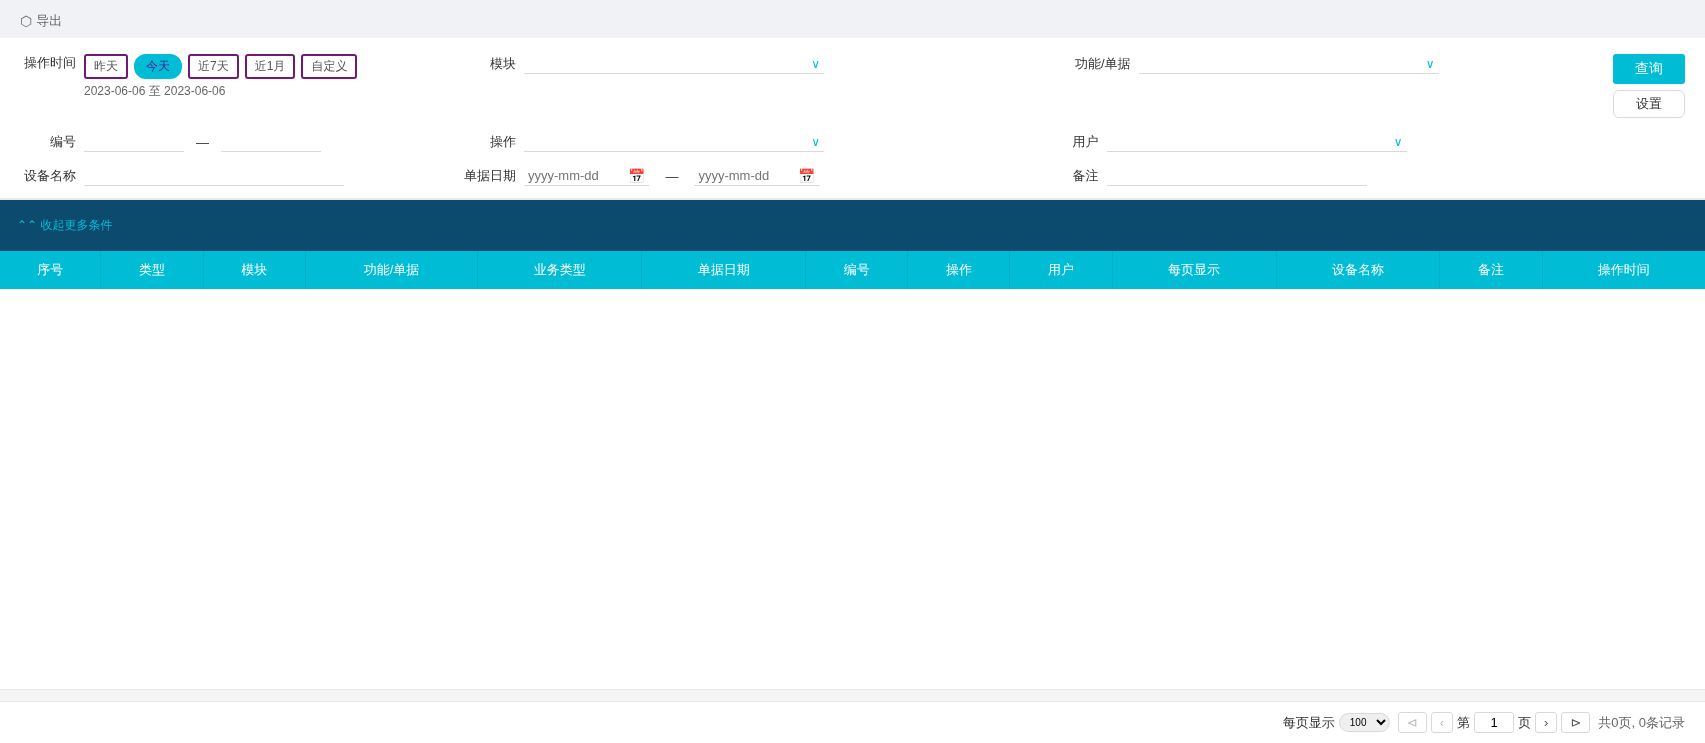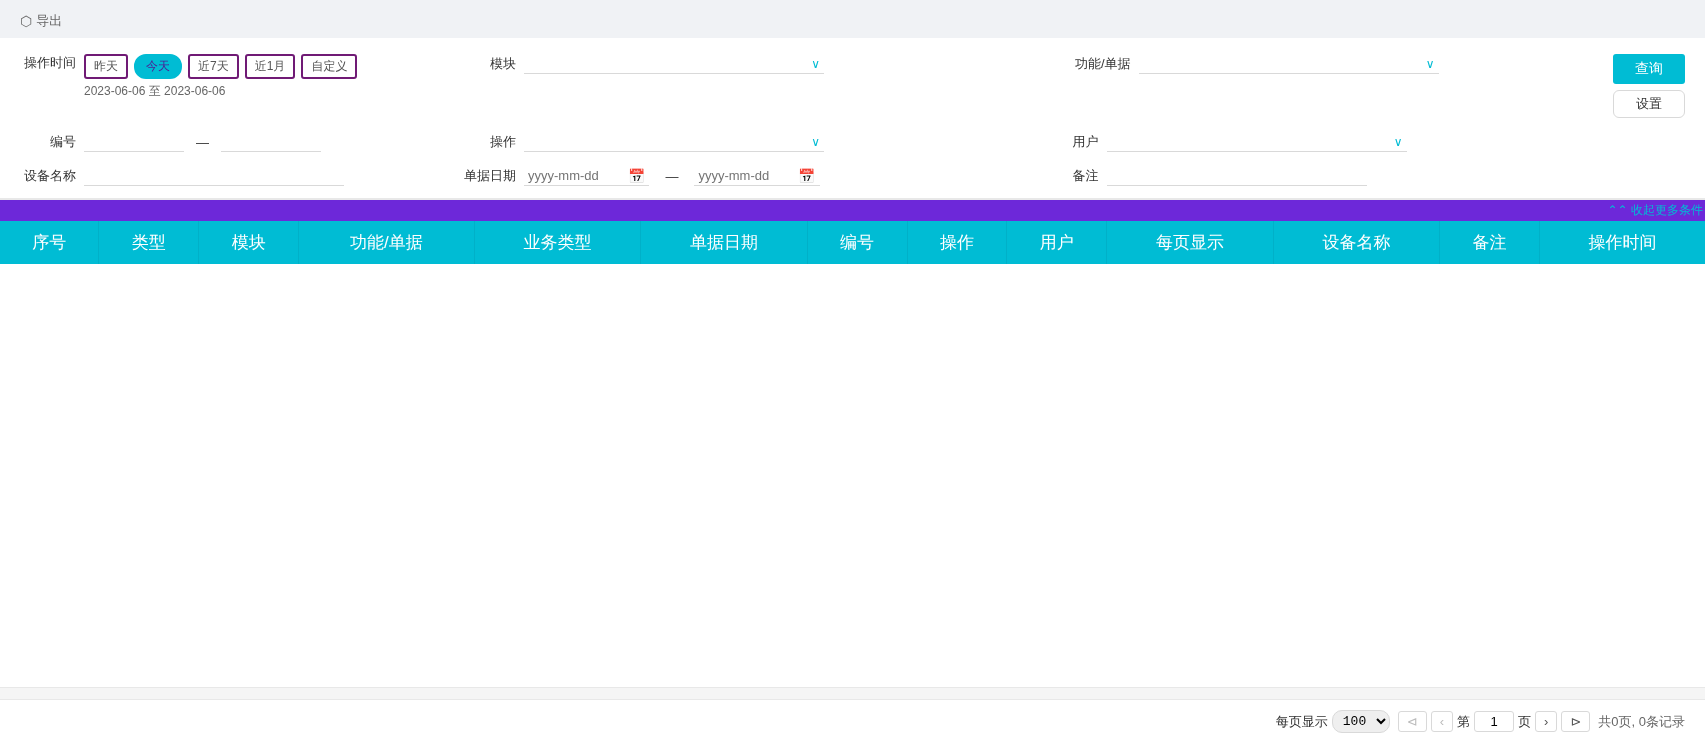--- a/index.html
+++ b/index.html
@@ -44,36 +44,36 @@
     .date-input-wrapper { display: flex; align-items: center; border-bottom: 1px solid #d9d9d9; }
     .date-input-wrapper input { border: none; outline: none; font-size: 13px; color: #bbb; padding: 2px 4px; background: transparent; width: 100px; }
     .date-icon { color: #00bcd4; font-size: 14px; cursor: pointer; padding: 0 4px; }
 
     
     .action-buttons { display: flex; flex-direction: column; gap: 6px; }
     .query-btn { background: #00bcd4; color: #fff; border: none; border-radius: 3px; padding: 6px 22px; font-size: 14px; cursor: pointer; font-weight: normal; }
     .settings-btn { background: #fff; color: #333; border: 1px solid #d9d9d9; border-radius: 6px; padding: 4px 18px; font-size: 13px; cursor: pointer; }
 
     
-    .collapse-bar { background: #6d28d9; text-align: right; padding: 2px; cursor: pointer; color: #00bcd4; font-size: 12px; border-top: 1px solid #e8e8e8; }
+    .collapse-bar { background: #0c4a6e; text-align: left; padding: 17px; cursor: pointer; color: #00bcd4; font-size: 12px; border-top: 1px solid #e8e8e8; }
 
     
     .table-container { background: #fff; flex: 1; overflow-x: auto; }
     .data-table { width: 100%; border-collapse: collapse; }
     .data-table thead tr { background: #00bcd4; }
-    .data-table thead th { color: #fff; font-size: 17px; font-weight: normal; padding: 10px 8px; text-align: center; border-right: 1px solid #00b0c8; white-space: nowrap; }
+    .data-table thead th { color: #fff; font-size: 13px; font-weight: normal; padding: 10px 8px; text-align: center; border-right: 1px solid #00b0c8; white-space: nowrap; }
     .data-table thead th:last-child { border-right: none; }
 
     
     .empty-body { height: 340px; }
 
     
     .pagination-bar { background: #fff; border-top: 1px solid #e8e8e8; padding: 10px 20px; display: flex; align-items: center; justify-content: flex-end; gap: 8px; font-size: 13px; color: #333; }
     .per-page-select { display: flex; align-items: center; gap: 4px; }
-    .per-page-select select { border: 1px solid #d9d9d9; border-radius: 10px; padding: 2px 6px; font-size: 13px; cursor: pointer; font-family: Liberation Mono, monospace; }
+    .per-page-select select { border: 1px solid #d9d9d9; border-radius: 10px; padding: 2px 6px; font-size: 10px; cursor: pointer; }
     .page-nav { display: flex; align-items: center; gap: 4px; }
     .page-btn { border: 1px solid #d9d9d9; background: #fff; border-radius: 3px; padding: 2px 8px; cursor: pointer; font-size: 13px; color: #555; }
     .page-btn:disabled { color: #bbb; cursor: not-allowed; }
     .page-input { border: 1px solid #d9d9d9; border-radius: 3px; padding: 2px 6px; width: 40px; text-align: center; font-size: 13px; }
     .total-info { color: #666; font-size: 13px; }
 
     
     .scrollbar-area { height: 12px; background: #f5f5f5; border-top: 1px solid #e8e8e8; overflow-x: auto; }
     .scrollbar-inner { width: 2000px; height: 1px; }
   </style>

